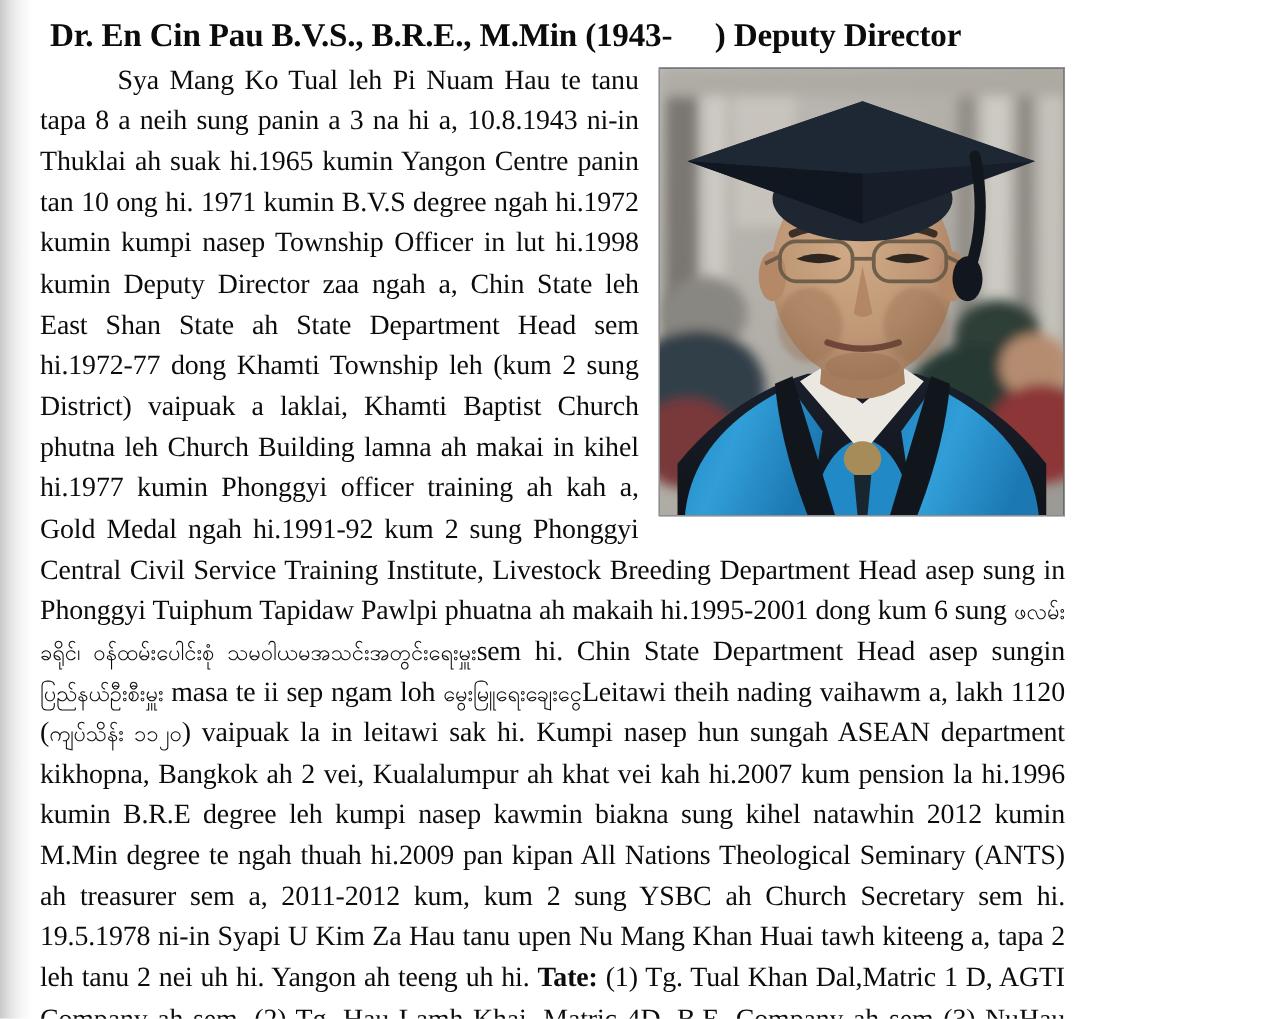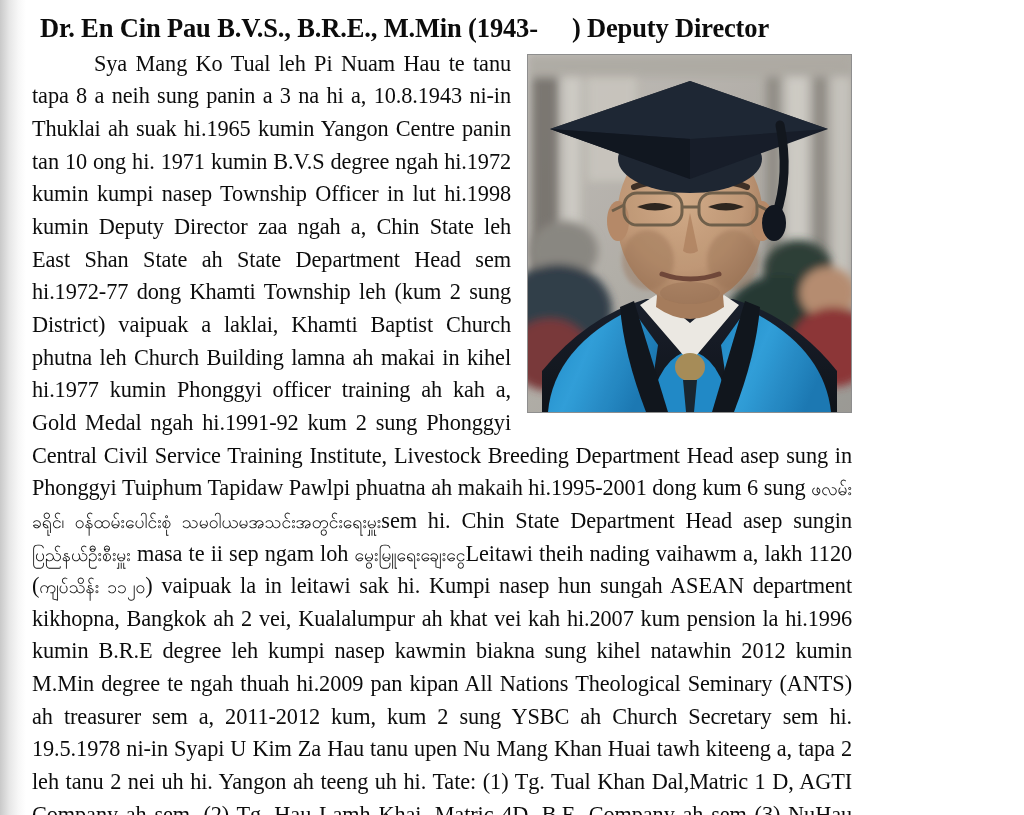--- a/index.html
+++ b/index.html
@@ -72,21 +72,21 @@
     letter-spacing: -0.1px;
     margin: 0;
     hyphens: none;
   }
   .body-text .indent { display: inline-block; width: 62px; }
   .mm {
     font-family: "Liberation Sans", "DejaVu Sans", sans-serif;
     font-size: 17.5px;
     letter-spacing: 0;
   }
-  b.tate { font-weight: normal; }
+  b.tate { font-weight: bold; }
 
   .clearer { clear: both; }
 </style>
 </head>
 <body>
 
 <div class="page-shadow-left"></div>
 
 <div class="page">
 

